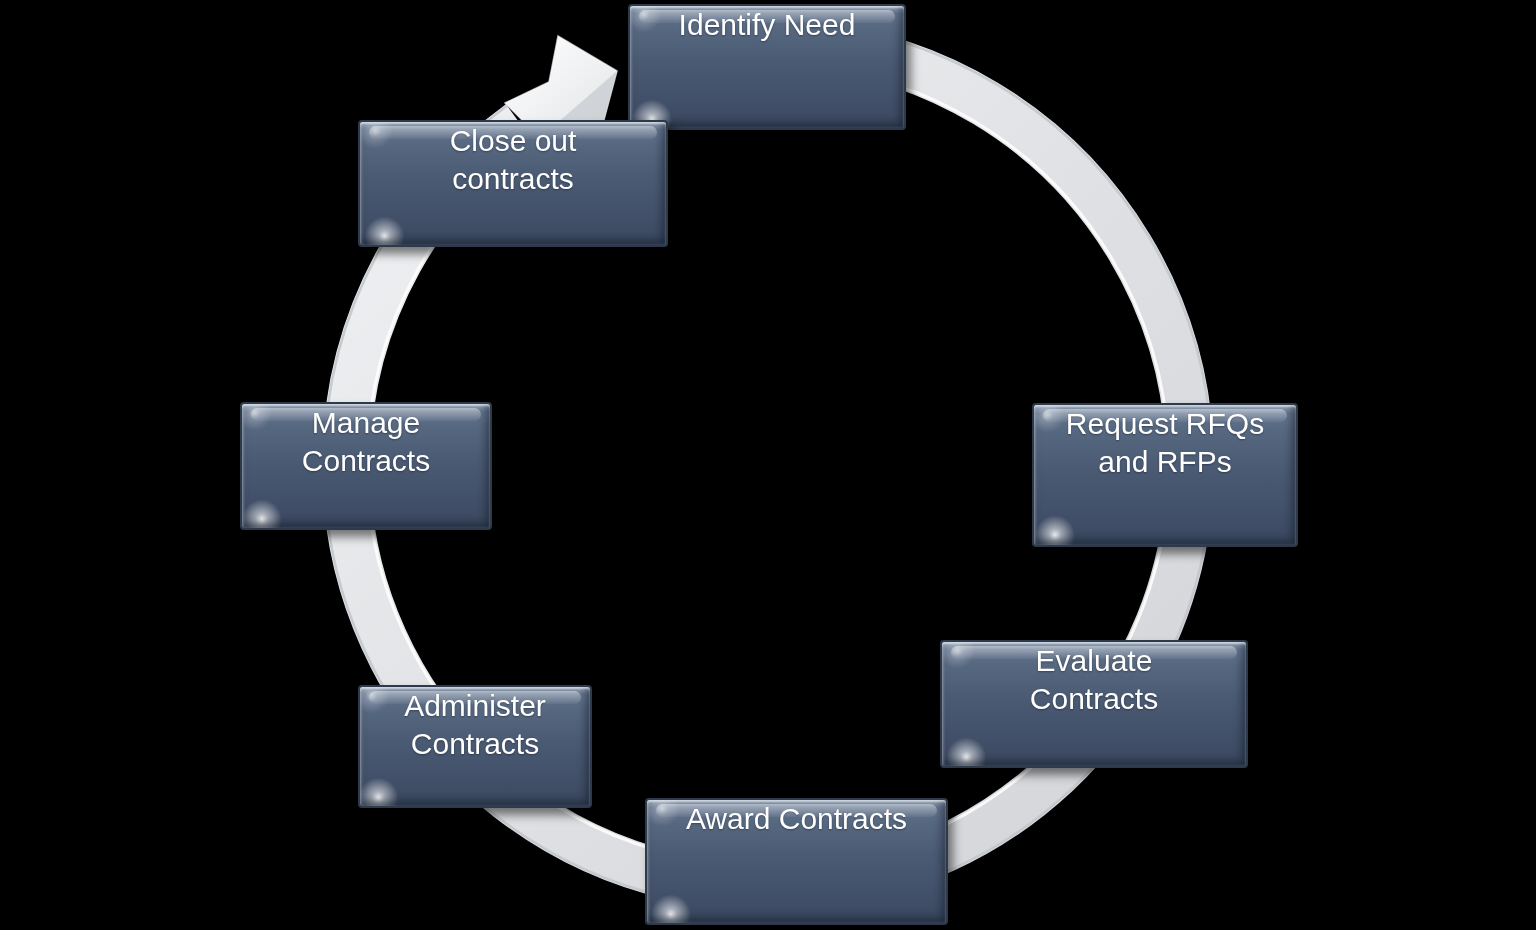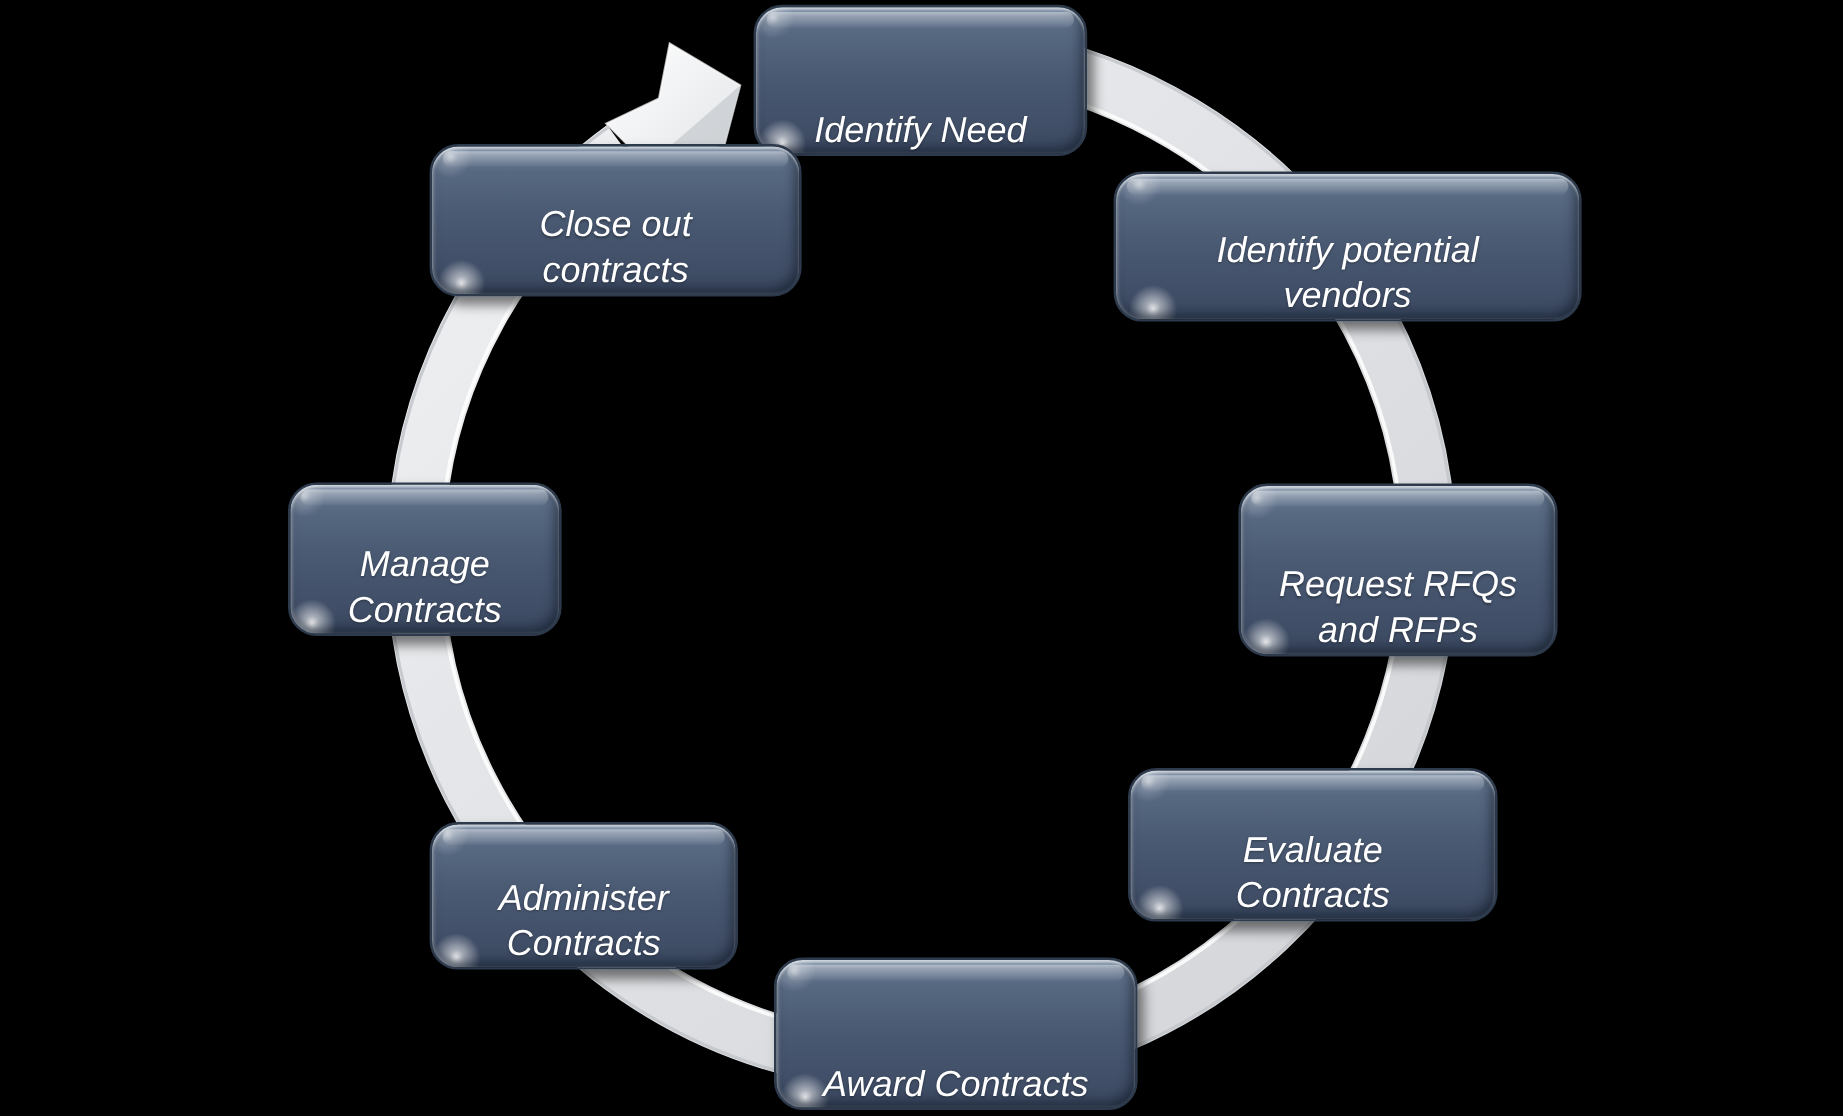--- a/index.html
+++ b/index.html
@@ -6,54 +6,53 @@
   body{
     width:1536px;height:930px;overflow:hidden;position:relative;
     font-family:"Liberation Sans", sans-serif;
   }
   .stage{position:absolute;inset:0;width:1536px;height:930px;background:var(--canvas-bg,#000);}
   .ring-svg{position:absolute;left:0;top:0;}
 
   .step{
     position:absolute;
     box-sizing:border-box;
-    display:flex;align-items:flex-end;justify-content:center;
+    display:flex;align-items:flex-start;justify-content:center;
     border:2px solid var(--box-border,#2d3a4c);
-    border-radius:24px;
+    border-radius:4px;
     background:
       radial-gradient(circle at 8% 93%, rgba(255,255,255,.95) 0px, rgba(255,255,255,.55) 6px, rgba(255,255,255,0) 20px),
       radial-gradient(circle at 5% 7%, rgba(255,255,255,.55) 0px, rgba(255,255,255,.22) 6px, rgba(255,255,255,0) 18px),
       linear-gradient(180deg, var(--box-top,#9aabc0) 0%, #64768f 6%, #576881 17%, #4b5b74 44%, var(--box-mid,#43516a) 73%, var(--box-bottom,#3a4860) 100%);
     box-shadow:
       inset 0 2px 2px rgba(255,255,255,.55),
       inset 2px 0 3px rgba(255,255,255,.22),
       inset -3px -4px 10px rgba(8,14,26,.55),
       5px 7px 10px rgba(0,0,0,.5);
-    font-style: italic;
   }
   .step::after{
     content:'';position:absolute;left:9px;right:9px;top:4px;height:13px;
     border-radius:10px;
     background:linear-gradient(180deg, rgba(255,255,255,.42), rgba(255,255,255,.04));
     pointer-events:none;
   }
   .step .lbl{
     white-space:pre-line;text-align:center;
     color:var(--box-text,#ffffff);
     font-size:30px;line-height:1.26;
     text-shadow:0 1px 2px rgba(0,0,0,.35);
     padding:0 14px;
   }
   .s1{left:628px;top:4px;width:278px;height:126px}
   .s2{left:928px;top:143px;width:390px;height:125px}
   .s3{left:1032px;top:403px;width:266px;height:144px}
   .s4{left:940px;top:640px;width:308px;height:128px}
   .s5{left:645px;top:798px;width:303px;height:127px}
-  .s6{left:358px;top:685px;width:257px;height:123px}
-  .s7{left:240px;top:402px;width:228px;height:128px}
+  .s6{left:358px;top:685px;width:234px;height:123px}
+  .s7{left:240px;top:402px;width:252px;height:128px}
   .s8{left:358px;top:120px;width:310px;height:127px}
 </style>
 </head>
 <body>
 
 <div class="stage">
 
   <svg class="ring-svg" width="1536" height="930" viewBox="0 0 1536 930">
     <defs>
       <linearGradient id="rg" x1="0" y1="0" x2="1" y2="1">
@@ -73,24 +72,20 @@
 
     <path d="M 809.9 66.2 A 401 401 0 1 1 532.3 140.6" fill="none" stroke="#ffffff" stroke-opacity="0.85" stroke-width="3"></path>
 
     <polygon points="617,71 558,36 549,82 505,103 540,138 604,120" fill="url(#ag)" stroke="#ffffff" stroke-opacity="0.7" stroke-width="1.5"></polygon>
     <polygon points="617,71 604,120 540,138" fill="#cdd0d4" opacity="0.9"></polygon>
   </svg>
 
   <div class="step s1">
     <span class="lbl">Identify Need</span>
   </div>
-  <div class="step s2">
-    <span class="lbl">Identify potential
-vendors</span>
-  </div>
   <div class="step s3">
     <span class="lbl">Request RFQs
 and RFPs</span>
   </div>
   <div class="step s4">
     <span class="lbl">Evaluate
 Contracts</span>
   </div>
   <div class="step s5">
     <span class="lbl">Award Contracts</span>

